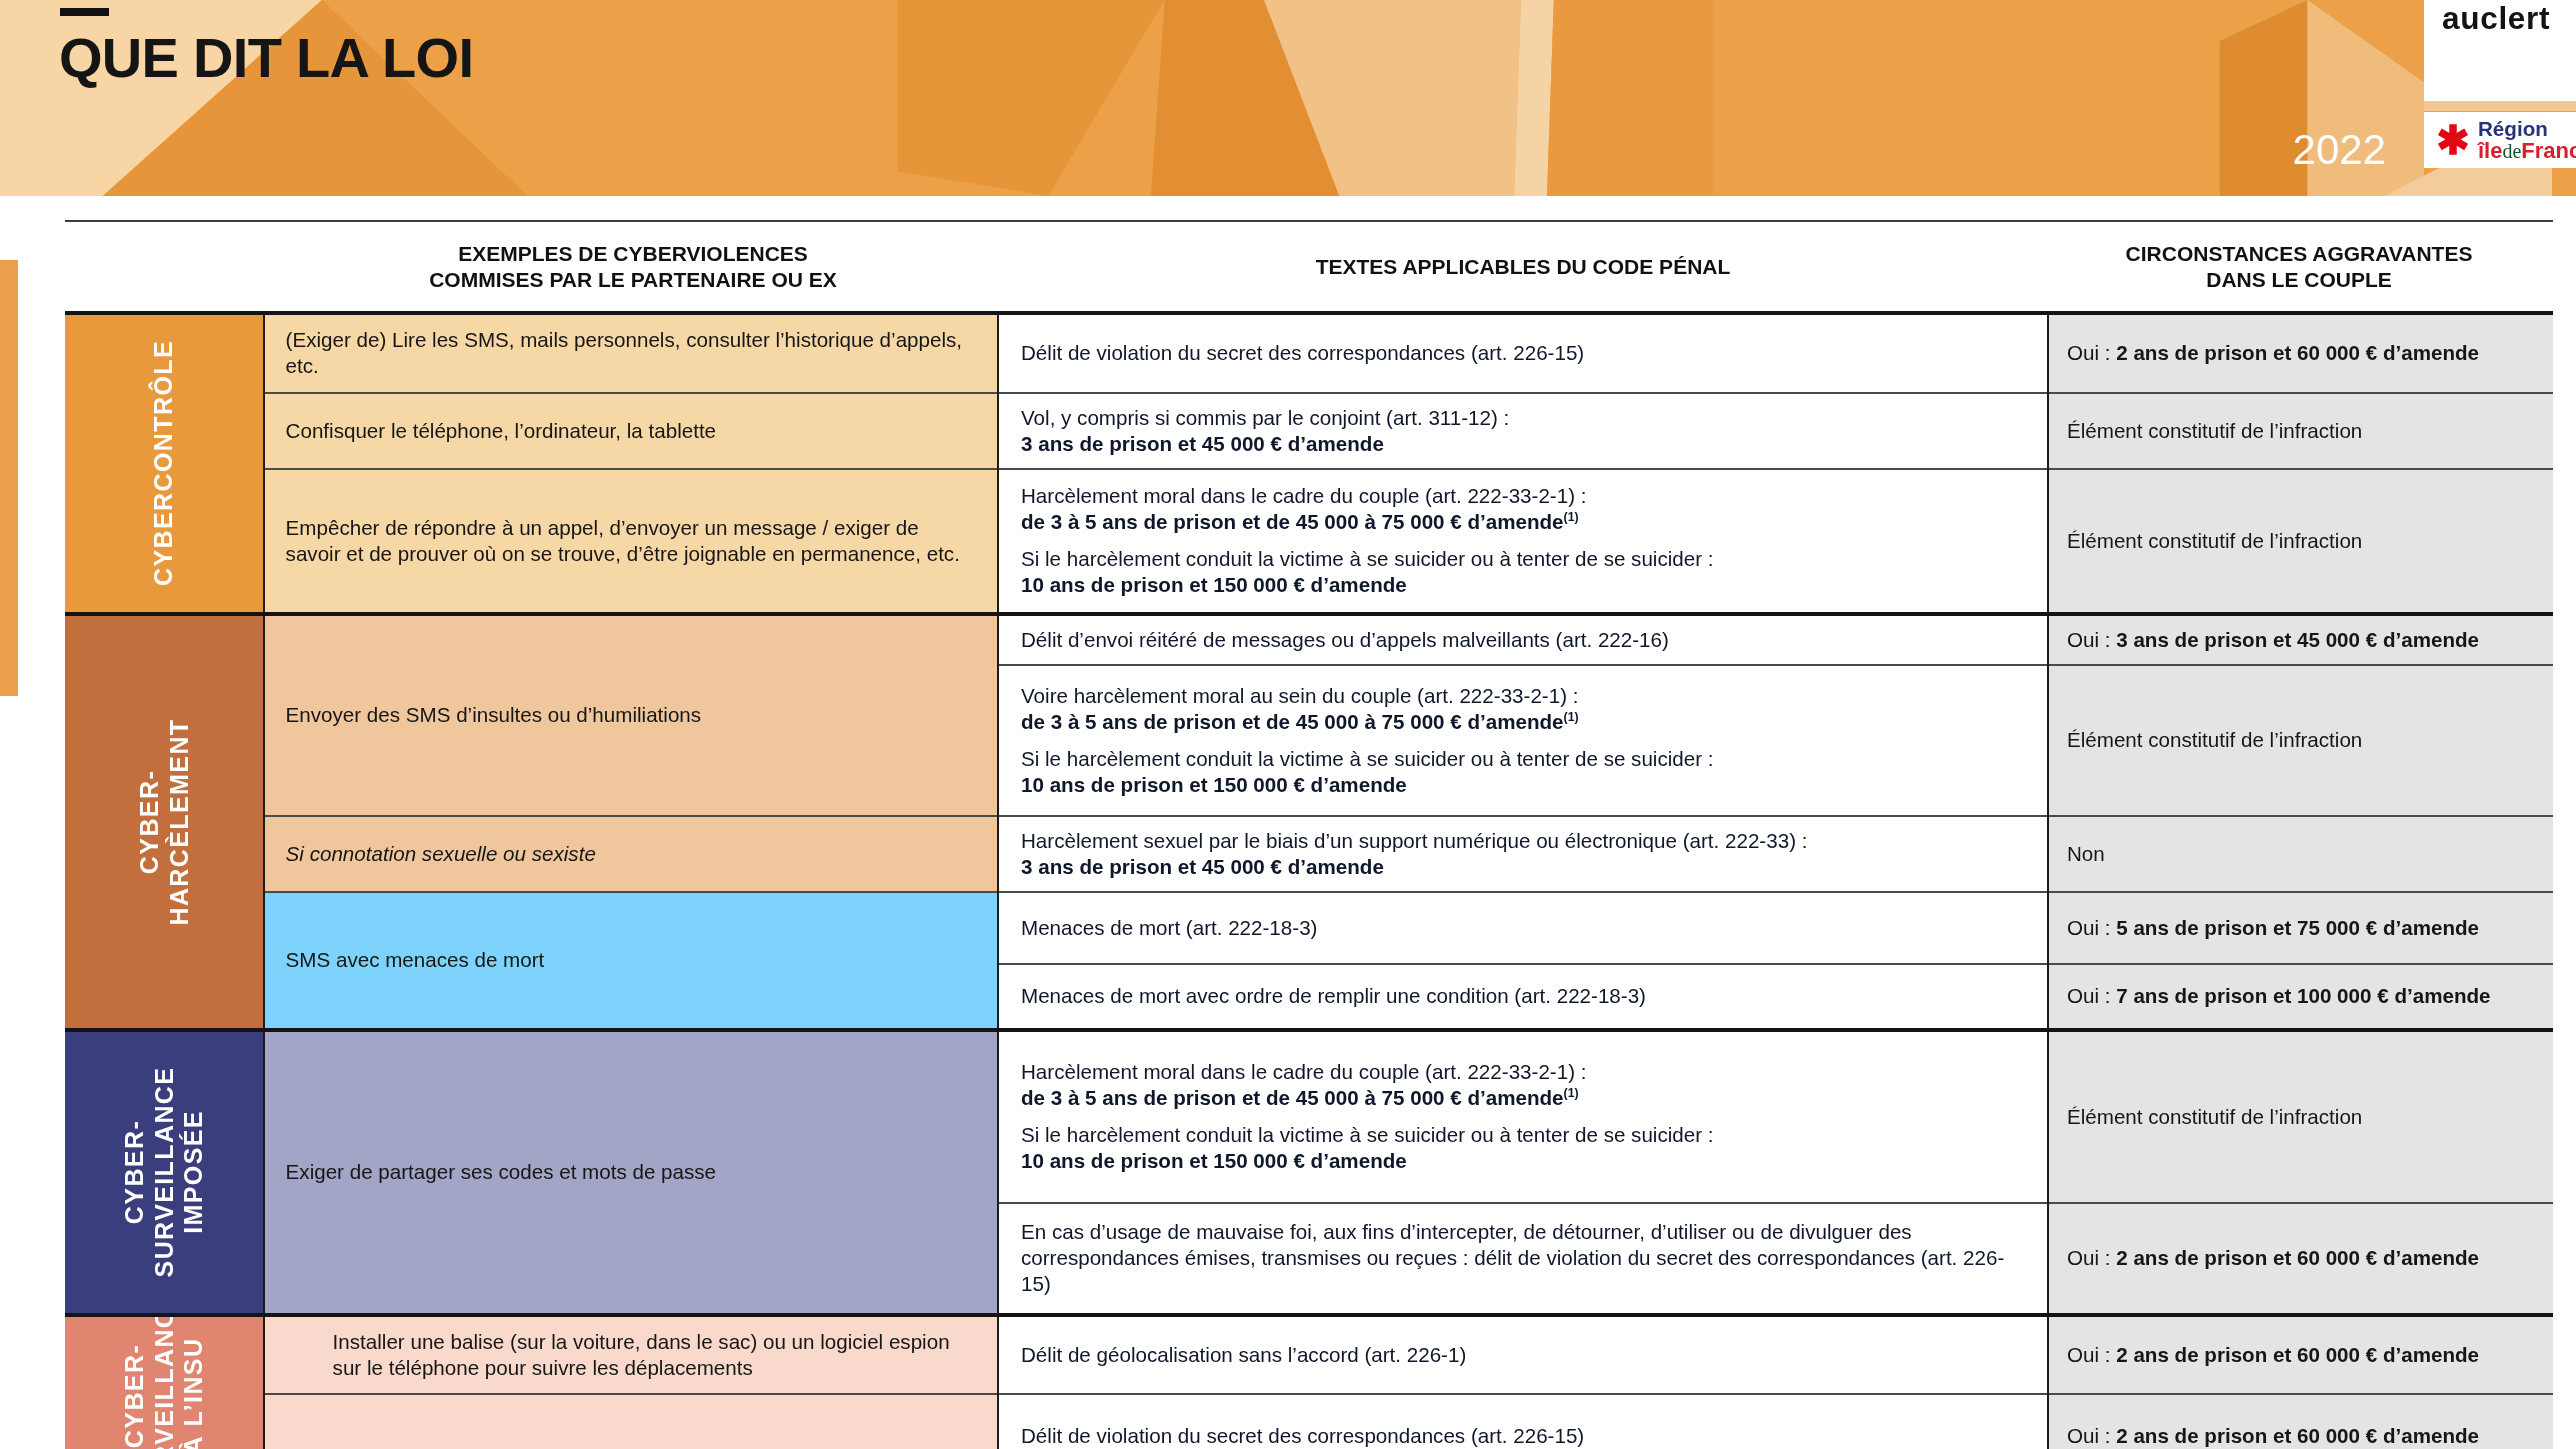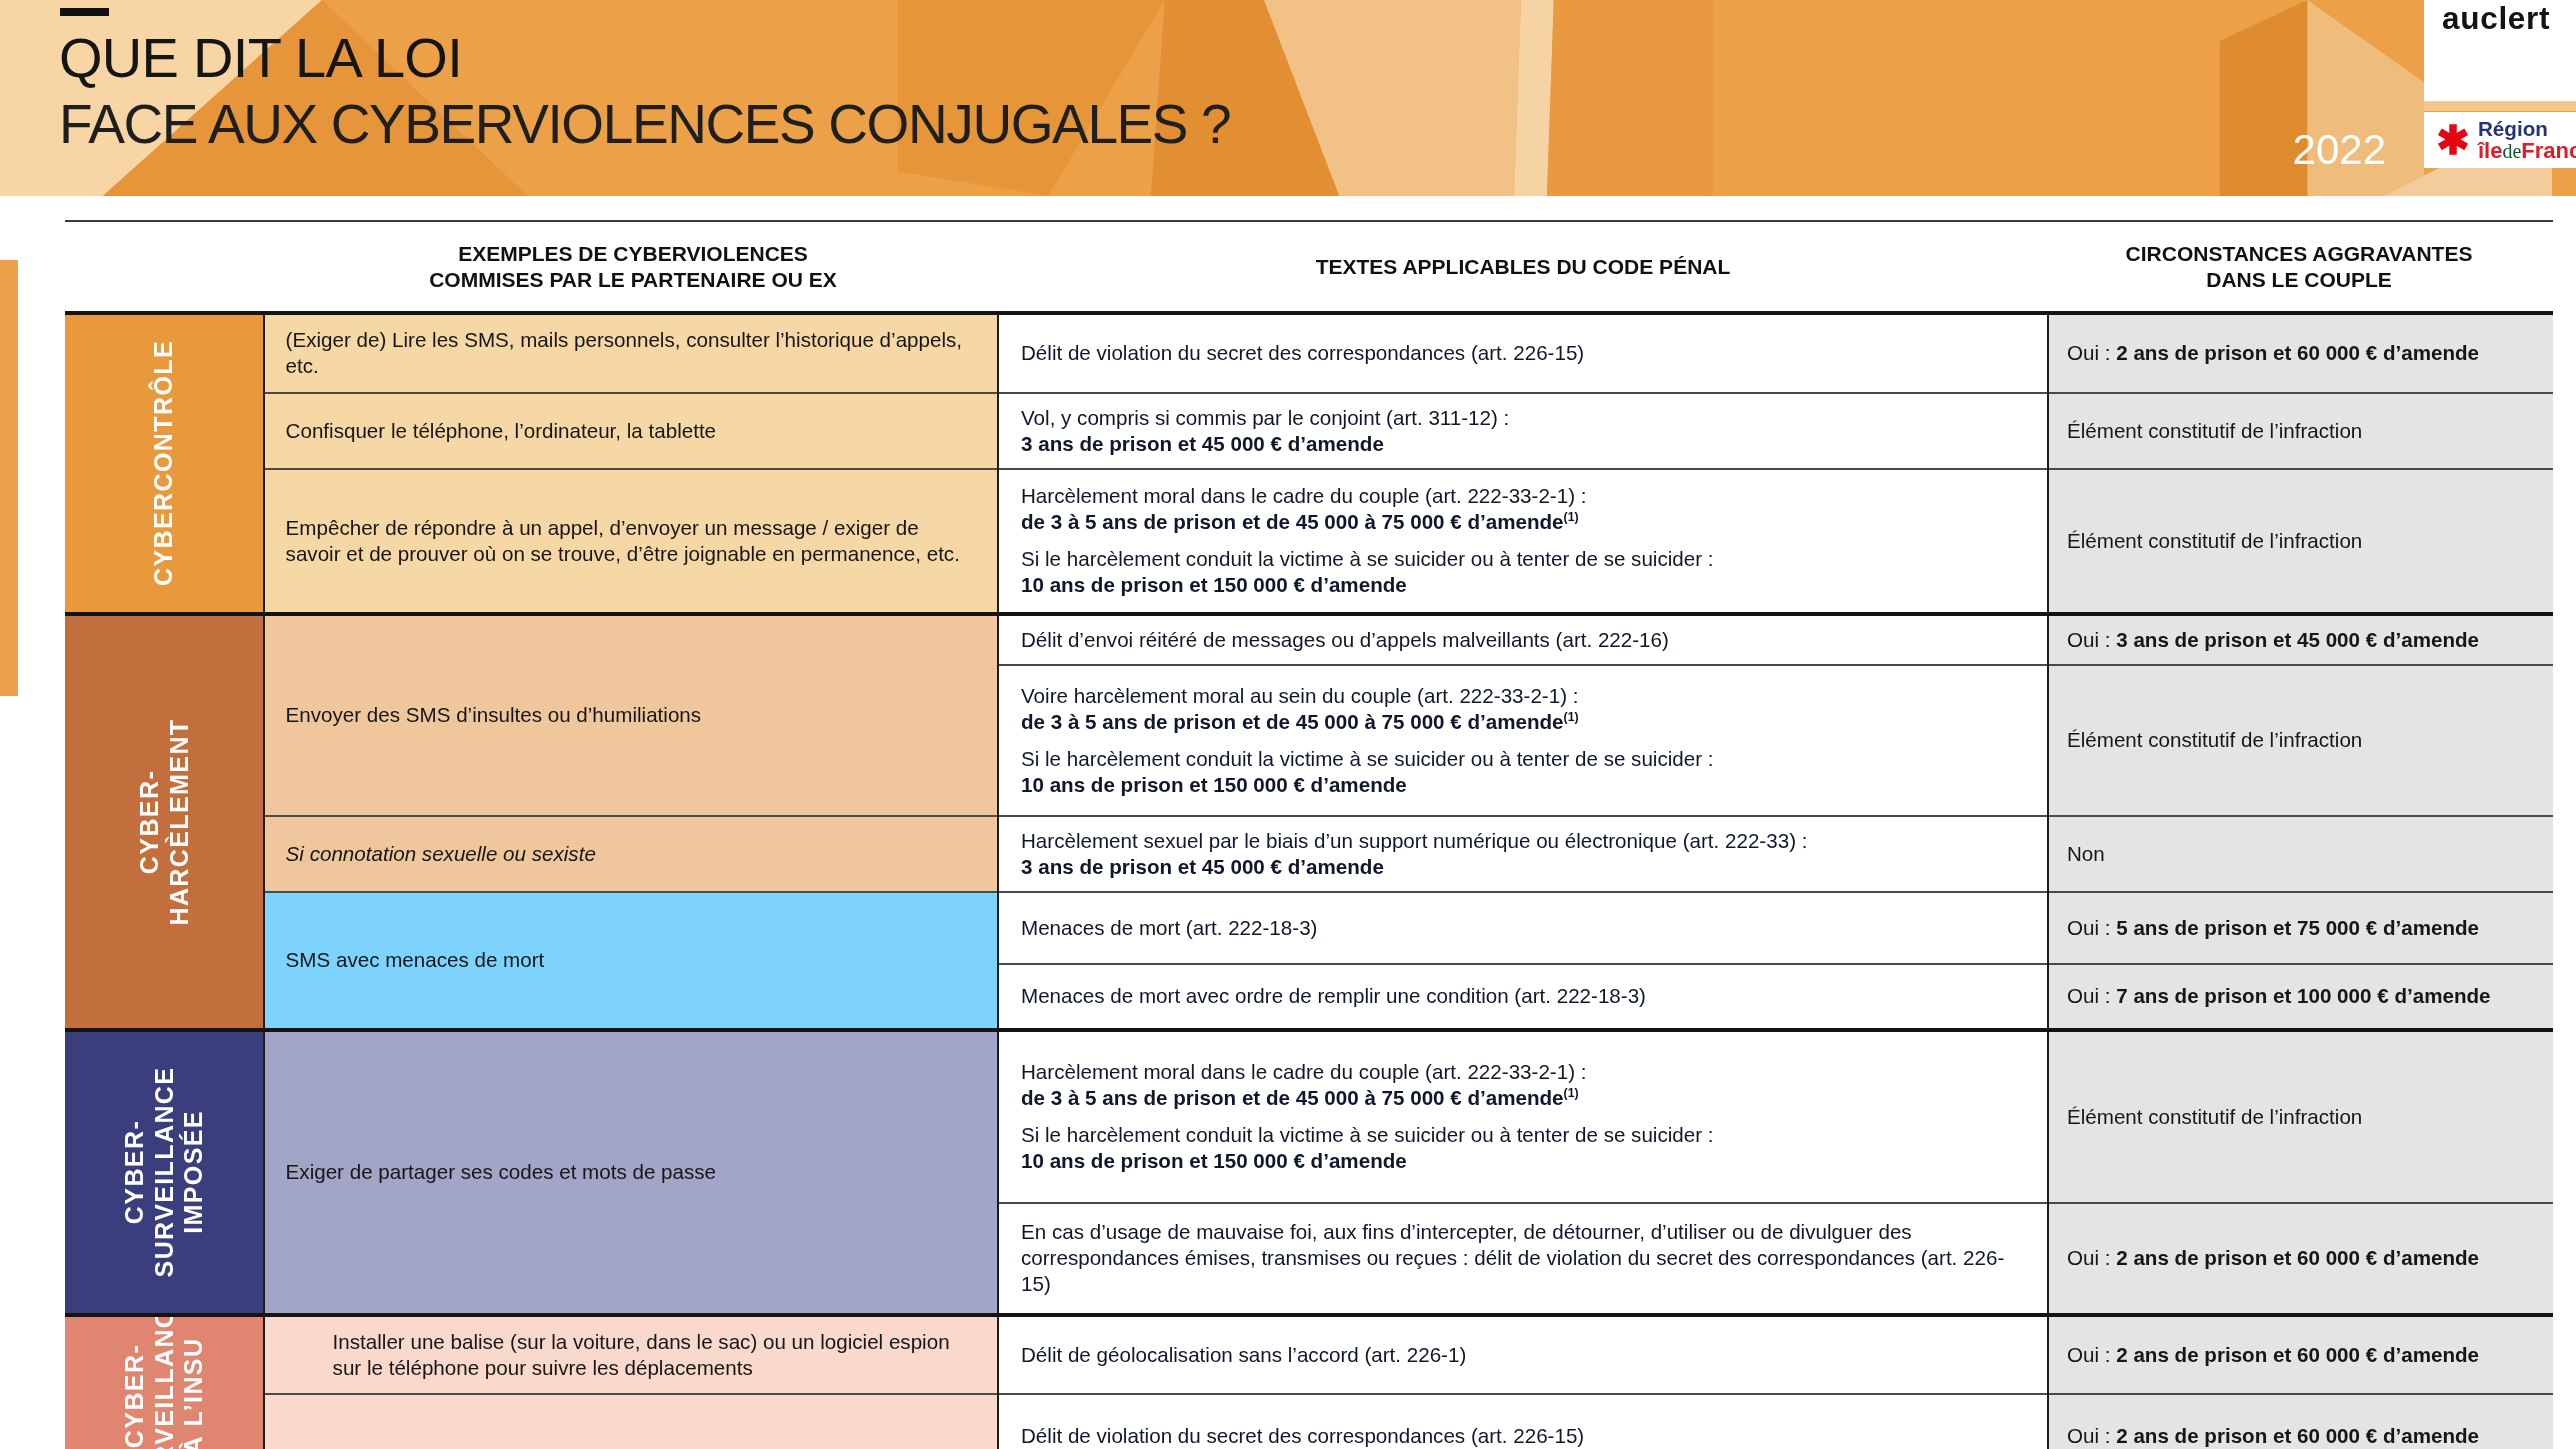--- a/index.html
+++ b/index.html
@@ -2,21 +2,21 @@
 <html style="font-size:11px"><head>
 <meta charset="utf-8">
 <style>
   html,body{margin:0;padding:0;background:#fff;}
   .page{position:relative;width:2576px;height:1449px;overflow:hidden;background:#ffffff;
         font-family:"Liberation Sans",sans-serif;color:#1a1a1a;}
   
   .hdr{position:absolute;left:0;top:0;width:2576px;height:196px;overflow:hidden;}
   .hdr svg{position:absolute;left:0;top:0;width:100%;height:100%;display:block;}
   .title-dash{position:absolute;left:60px;top:8.2px;width:49px;height:7.5px;background:#111;}
-  .title1{position:absolute;left:59px;top:25px;font-size:56px;font-weight:400;letter-spacing:-0.7px;color:#151515;white-space:nowrap;}
+  .title1{position:absolute;left:59px;top:25px;font-size:56px;font-weight:700;letter-spacing:-0.7px;color:#151515;white-space:nowrap;}
   .title2{position:absolute;left:59px;top:92px;font-size:55px;font-weight:400;letter-spacing:-1.4px;color:#1f1f1f;white-space:nowrap;}
   .year{position:absolute;left:2276px;top:126px;width:110px;font-size:42px;font-weight:400;color:#ffffff;text-align:right;}
   .logo-box1{position:absolute;left:2424px;top:0;width:206px;height:101px;background:#ffffff;overflow:hidden;}
   .auclert{position:absolute;left:18px;top:0px;font-size:31.5px;font-weight:600;letter-spacing:0.7px;color:#141414;white-space:nowrap;}
   .logo-strip{position:absolute;left:2424px;top:101px;width:152px;height:10.3px;background:#F2C88F;}
   .logo-box2{position:absolute;left:2424px;top:112px;width:206px;height:56px;background:#ffffff;overflow:hidden;}
   .idf{position:absolute;left:12.3px;top:5.5px;display:flex;align-items:center;gap:8.2px;white-space:nowrap;}
   .idf-star{font-size:40px;line-height:40px;color:#E30613;font-weight:700;}
   .idf-txt{display:flex;flex-direction:column;line-height:1.05;}
   .idf-l1{font-size:20.6px;font-weight:600;color:#26337B;}
@@ -64,21 +64,20 @@
       <polygon points="1700,0 1845,0 1955,286 1680,286" fill="#E28E33"></polygon>
       <polygon points="1845,0 2220,0 2210,286 1955,286" fill="#F2C185"></polygon>
       <polygon points="2220,0 2268,0 2258,286 2210,286" fill="#F6D3A4"></polygon>
       <polygon points="2268,0 2500,0 2500,286 2258,286" fill="#E9993F"></polygon>
       <polygon points="3240,60 3368,0 3368,286 3240,286" fill="#DF8C31"></polygon>
       <polygon points="3368,0 3538,120 3538,286 3368,286" fill="#F0BC7C"></polygon>
       <polygon points="3560,245 3725,245 3725,286 3480,286" fill="#F2CC9B"></polygon>
     </svg>
     <div class="title-dash"></div>
     <div class="title1">QUE DIT LA LOI</div>
-    <div class="title2">FACE AUX CYBERVIOLENCES CONJUGALES ?</div>
     <div class="year">2022</div>
   </div>
 
   <div class="logo-box1">
     <div class="auclert">auclert</div>
   </div>
   <div class="logo-strip"></div>
   <div class="logo-box2">
     <div class="idf">
       <span class="idf-star">✱</span>

